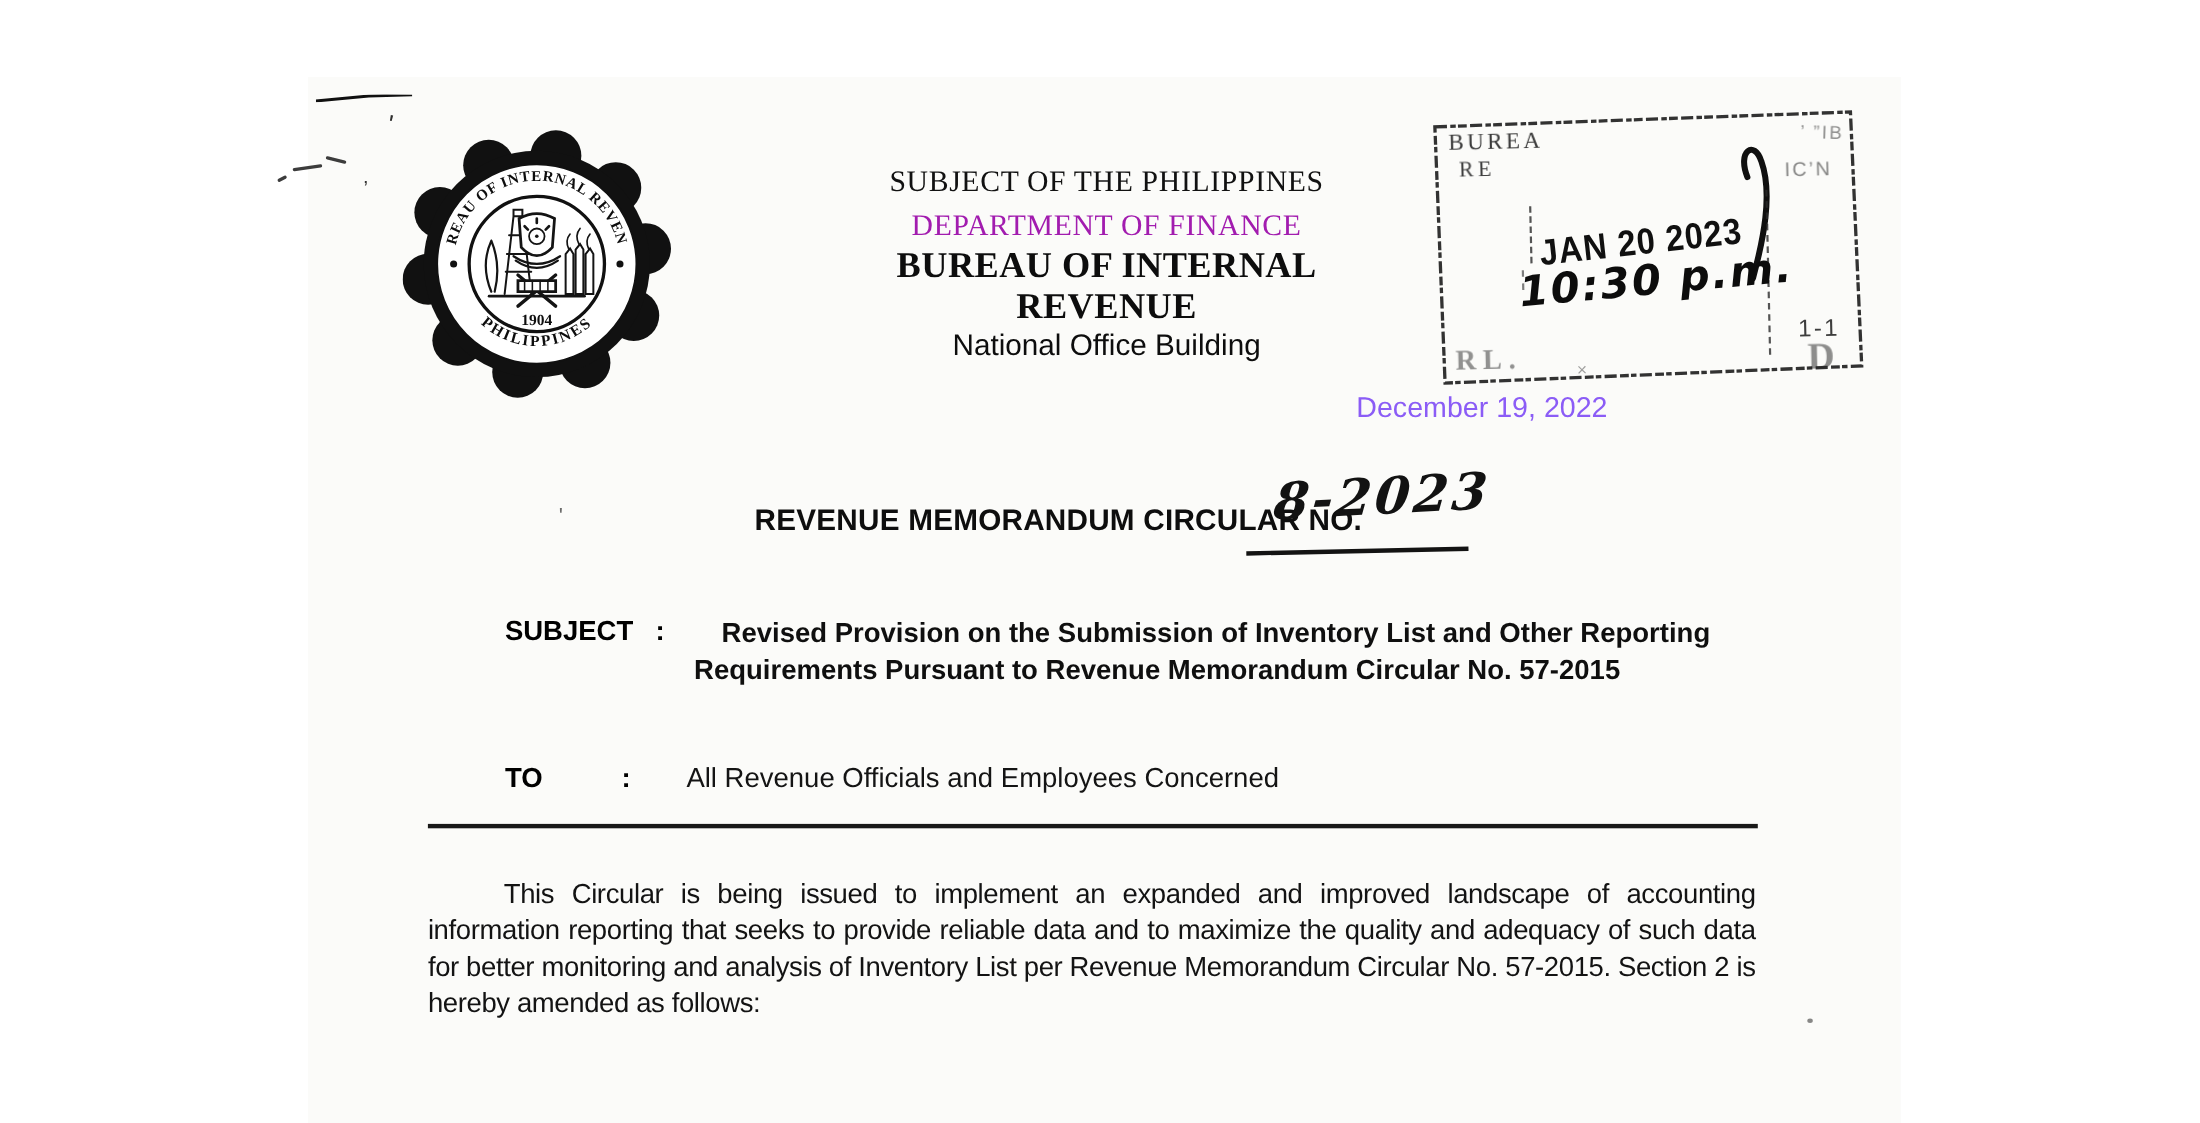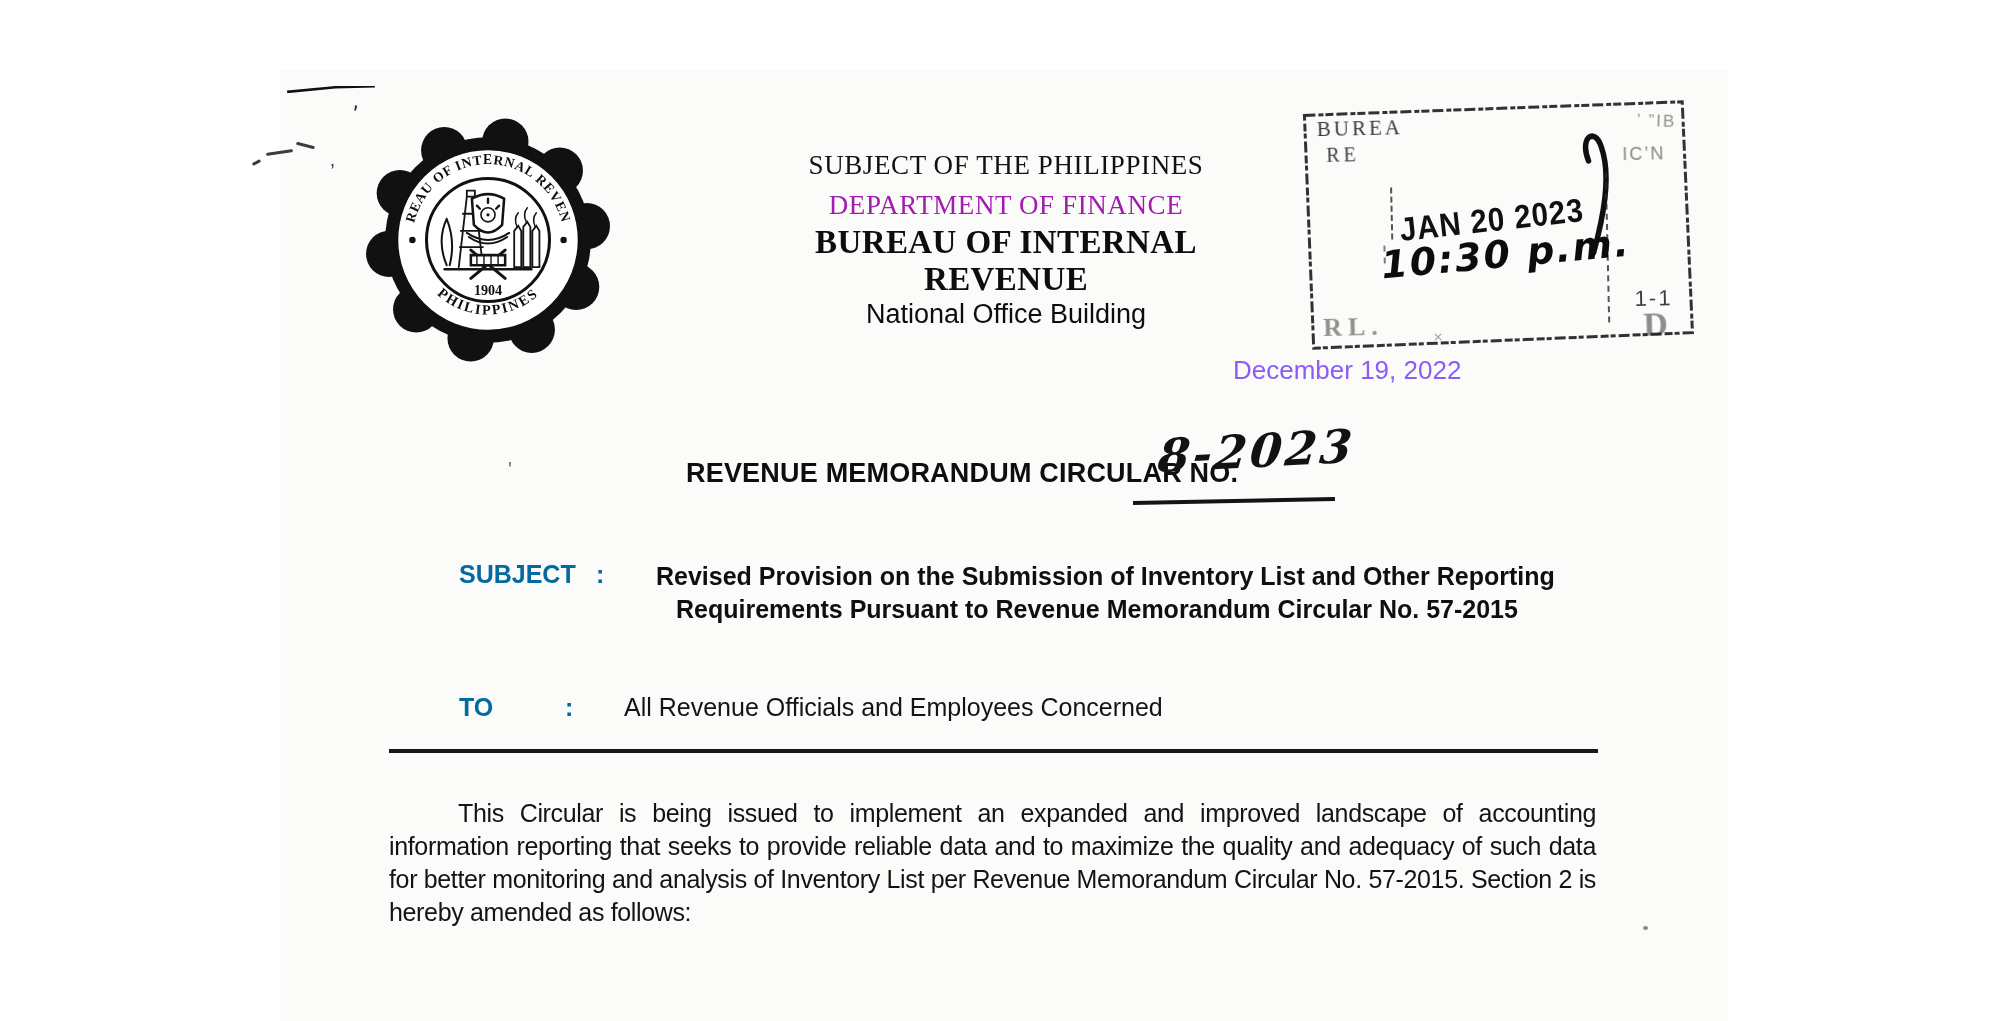--- a/index.html
+++ b/index.html
@@ -13,21 +13,21 @@
   .h-rep{font-family:"Liberation Serif",serif;font-size:27px;letter-spacing:.6px;color:#111;}
   .h-dof{font-family:"Liberation Serif",serif;font-size:27px;letter-spacing:.6px;color:#a21caf;margin-top:9px;}
   .h-bir{font-family:"Liberation Serif",serif;font-size:33px;font-weight:bold;letter-spacing:.4px;color:#0d0d0d;margin-top:3px;}
   .h-nob{font-size:27px;font-weight:normal;color:#0d0d0d;margin-top:1px;}
   .h-qc{font-size:27px;color:#141414;margin-top:5px;}
   .date{left:1233px;top:355px;font-size:26px;color:#8b5cf6;}
   .rmc{left:686px;top:458px;font-size:27px;font-weight:bold;letter-spacing:.2px;color:#0e0e0e;white-space:nowrap;}
   .rmc-no{left:1158px;top:424px;font-family:"DejaVu Serif",serif;font-style:italic;font-weight:bold;
           font-size:46px;letter-spacing:3px;color:#121212;transform:rotate(-3deg) skewX(-8deg);white-space:nowrap;}
   .rmc-line{left:1133px;top:499px;width:202px;height:4px;background:#131313;transform:rotate(-1.2deg);}
-  .lbl{font-size:25px;font-weight:bold;color:#0369a1;}
+  .lbl{font-size:25px;font-weight:bold;color:#000000;}
   .subj-text{font-size:25px;font-weight:bold;color:#0f0f0f;line-height:33px;white-space:nowrap;text-align:center;}
   .to-text{font-size:25px;color:#141414;white-space:nowrap;}
   .rule{left:389px;top:749px;width:1209px;height:4px;background:#181818;}
   .bodyp{left:389px;top:797px;width:1207px;font-size:25px;line-height:33px;color:#131313;
          text-align:justify;text-indent:69px;letter-spacing:-0.35px;}
   
   .stamp{left:1303px;top:103px;width:392px;height:247px;transform:rotate(-1.3deg);}
   .st-l1{left:16px;top:10px;font-family:"Liberation Serif",serif;font-size:21px;letter-spacing:3px;color:#262626;opacity:.9;filter:blur(.3px);}
   .st-l2{left:25px;top:37px;font-family:"Liberation Serif",serif;font-size:20px;letter-spacing:4px;color:#262626;opacity:.88;filter:blur(.3px);}
   .st-c1{right:16px;top:12px;font-size:17px;color:#333;opacity:.55;transform:rotate(3deg);letter-spacing:2px;filter:blur(.4px);}
@@ -143,21 +143,21 @@
 
   <div class="abs date">December 19, 2022</div>
 
   <div class="abs rmc">REVENUE MEMORANDUM CIRCULAR NO.</div>
   <div class="abs rmc-no">8-2023</div>
   <div class="abs rmc-line"></div>
 
   <div class="abs lbl" style="left:459px;top:560px;">SUBJECT</div>
   <div class="abs lbl" style="left:596px;top:560px;">:</div>
   <div class="abs subj-text" style="left:656px;top:560px;">Revised Provision on the Submission of Inventory List and Other Reporting</div>
-  <div class="abs subj-text" style="left:676px;top:593px;">Requirements Pursuant to Revenue Memorandum Circular No. 57-2015</div>
+  <div class="abs subj-text" style="left:631px;top:593px;">Requirements Pursuant to Revenue Memorandum Circular No. 57-2015</div>
 
   <div class="abs lbl" style="left:459px;top:693px;">TO</div>
   <div class="abs lbl" style="left:565px;top:693px;">:</div>
   <div class="abs to-text" style="left:624px;top:693px;">All Revenue Officials and Employees Concerned</div>
 
   <div class="abs rule"></div>
 
   <div class="abs bodyp">This Circular is being issued to implement an expanded and improved landscape of accounting information reporting that seeks to provide reliable data and to maximize the quality and adequacy of such data for better monitoring and analysis of Inventory List per Revenue Memorandum Circular No. 57-2015. Section 2 is hereby amended as follows:</div>
 
 </div>

